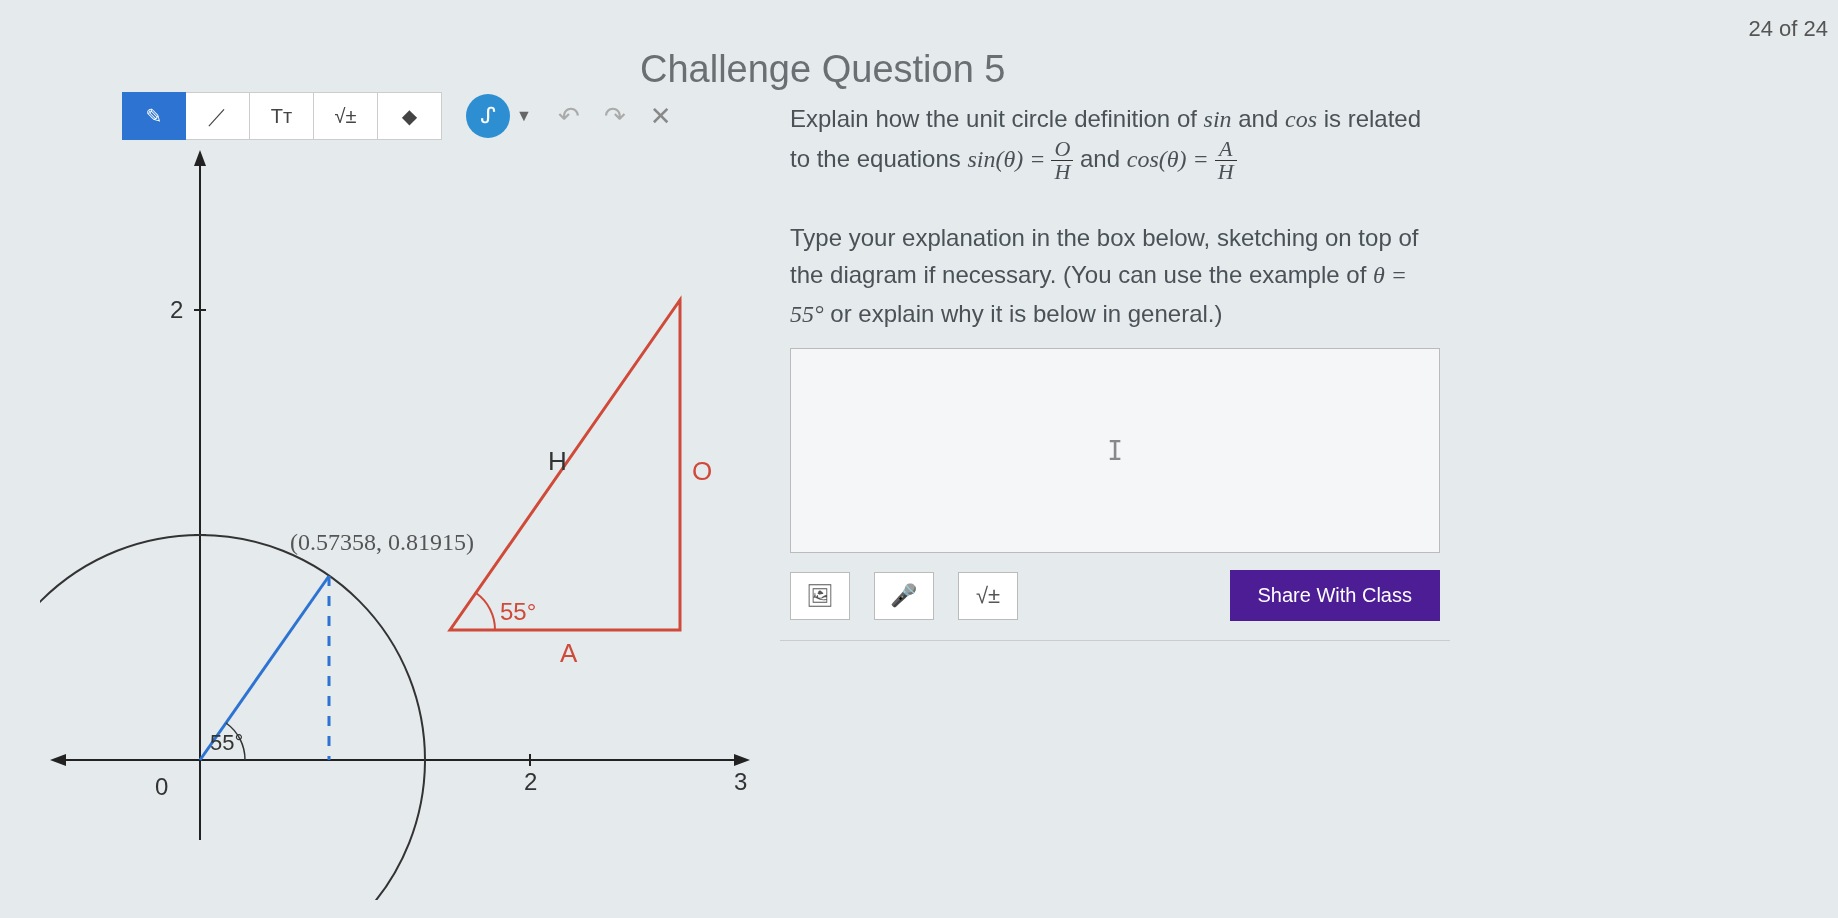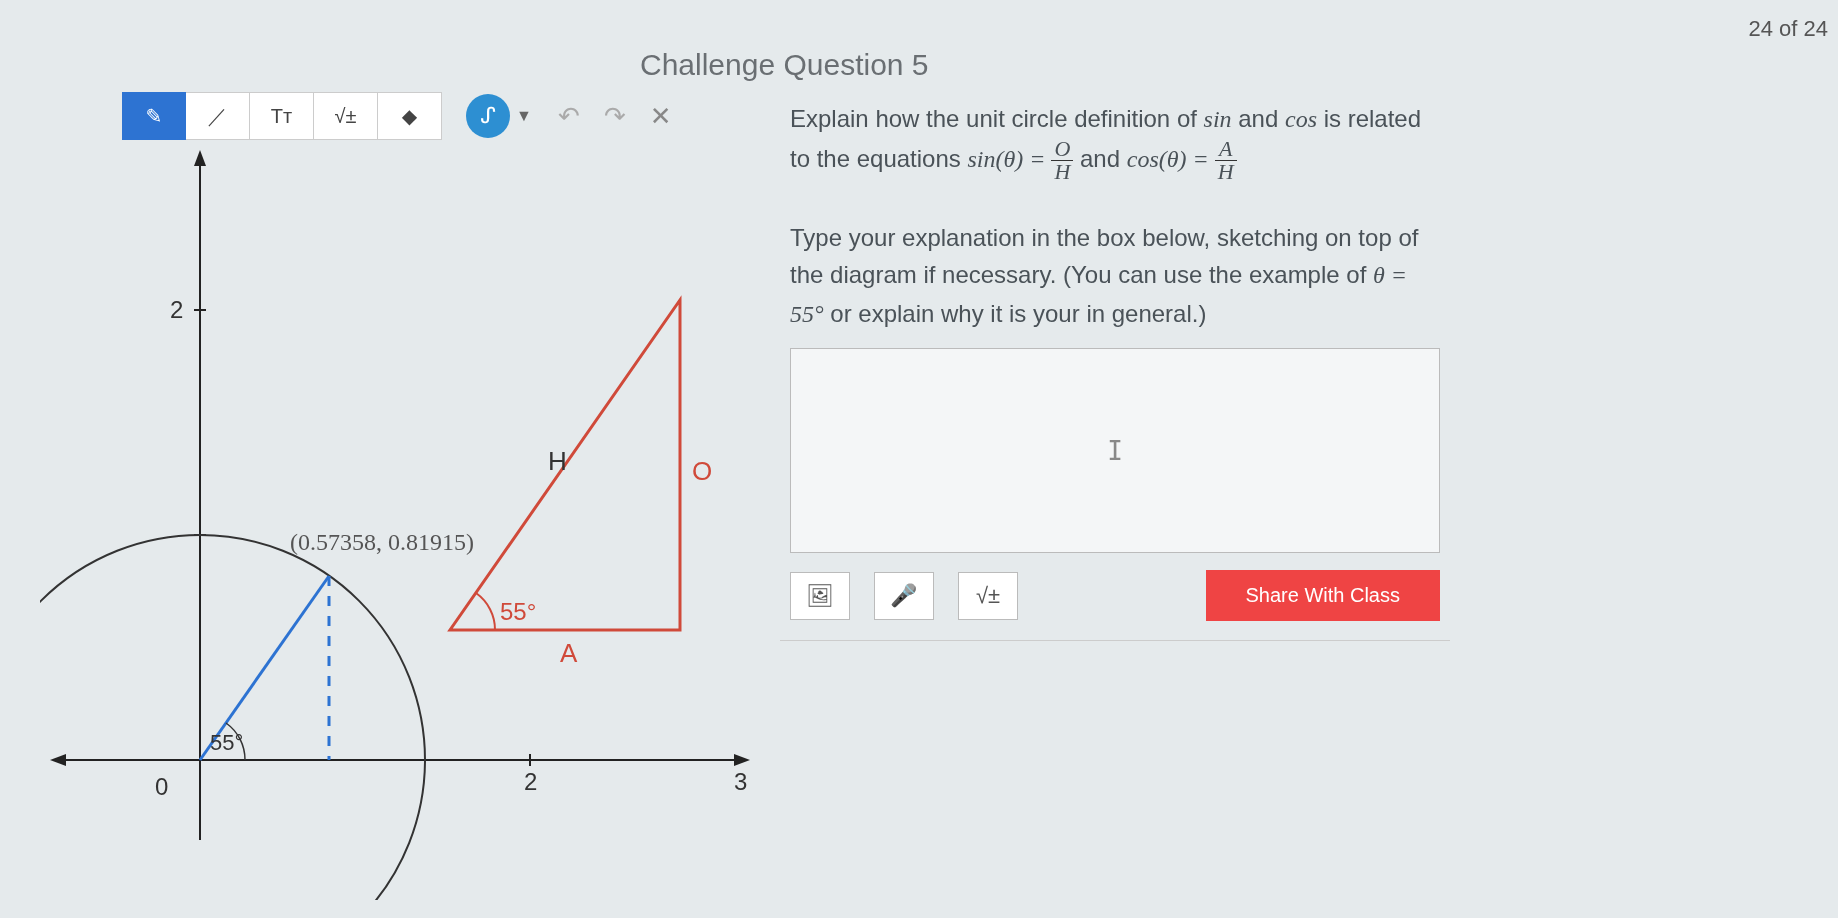--- a/index.html
+++ b/index.html
@@ -1,39 +1,39 @@
 <!DOCTYPE html>
 <html><head>
 <meta charset="utf-8">
 <style>
 * { box-sizing: border-box; margin: 0; padding: 0; }
 body { font-family: Arial, Helvetica, sans-serif; background: #e5eaec; width: 1838px; height: 918px; overflow: hidden; position: relative; }
 .page-counter { position: absolute; top: 16px; right: 10px; font-size: 22px; color: #555; }
-.title { position: absolute; top: 48px; left: 640px; font-size: 30px; color: #6a6f73; font-weight: 400; }
+.title { position: absolute; top: 48px; left: 640px; font-size: 38px; color: #6a6f73; font-weight: 400; }
 .toolbar { position: absolute; top: 92px; left: 122px; display: flex; align-items: center; height: 48px; }
 .tool-btn { width: 64px; height: 48px; border: 1px solid #ccc; background: #fff; display: flex; align-items: center; justify-content: center; font-size: 20px; color: #444; cursor: pointer; }
 .tool-btn.active { background: #2d73d2; color: #fff; border-color: #2d73d2; }
 .tool-btn + .tool-btn { border-left: none; }
 .circle-btn { width: 44px; height: 44px; border-radius: 50%; background: #2d8fd2; color: #fff; display: flex; align-items: center; justify-content: center; margin-left: 24px; cursor: pointer; font-size: 22px; }
 .dd-caret { margin-left: 6px; color: #666; cursor: pointer; }
 .undo-redo { margin-left: 20px; display: flex; gap: 12px; }
 .ur-btn { width: 34px; height: 34px; color: #aaa; font-size: 26px; cursor: pointer; display:flex; align-items:center; justify-content:center; }
 .close-x { margin-left: 18px; color: #888; font-size: 26px; cursor: pointer; }
 .canvas { position: absolute; top: 140px; left: 40px; width: 720px; height: 760px; }
 .question-panel { position: absolute; top: 100px; left: 790px; width: 650px; }
 .q-text { font-size: 24px; color: #4a5258; line-height: 1.55; }
 .math { font-family: 'Times New Roman', serif; font-style: italic; }
 .frac { display: inline-block; text-align: center; vertical-align: middle; font-family: 'Times New Roman', serif; font-style: italic; font-size: 22px; line-height: 1; }
 .frac .num { display:block; border-bottom: 1px solid #333; padding: 0 3px; }
 .frac .den { display:block; padding: 0 3px; }
 .answer-box { position: absolute; top: 348px; left: 790px; width: 650px; height: 205px; border: 1px solid #bbb; background: #f4f6f7; display:flex; align-items:center; justify-content:center; }
 .cursor-i { color:#888; font-family:monospace; font-size:26px; }
 .answer-tools { position: absolute; top: 570px; left: 790px; width: 650px; display:flex; align-items:center; }
 .atool { width:60px; height:48px; border:1px solid #bbb; background:#fff; display:flex; align-items:center; justify-content:center; margin-right:24px; font-size:22px; color:#555; cursor:pointer; }
-.share-btn { margin-left:auto; background:#ef4444; color:#fff; padding:14px 40px; font-size:20px; border:none; cursor:pointer; }
+.share-btn { margin-left:auto; background:#4c1d95; color:#fff; padding:14px 28px; font-size:20px; border:none; cursor:pointer; }
 .bottom-border { position:absolute; top:640px; left:780px; width:670px; border-top:1px solid #ccc; }
 </style>
 </head>
 <body>
 
 <div class="page-counter">24 of 24</div>
 <div class="title">Challenge Question 5</div>
 
 <div class="toolbar">
   <div class="tool-btn active">✎</div>
@@ -84,21 +84,21 @@
   <text x="508" y="330" font-size="26" fill="#333">H</text>
   <text x="652" y="340" font-size="26" fill="#d04a3a">O</text>
   <text x="520" y="522" font-size="26" fill="#d04a3a">A</text>
 </svg>
 
 <div class="question-panel">
   <p class="q-text">
     <span>Explain how the unit circle definition of </span><span class="math">sin</span><span> and </span><span class="math">cos</span><span> is related to the equations </span><span class="math">sin(θ) = </span><span class="frac"><span class="num">O</span><span class="den">H</span></span><span> and </span><span class="math">cos(θ) = </span><span class="frac"><span class="num">A</span><span class="den">H</span></span>
   </p>
   <p class="q-text" style="margin-top:36px;">
-    <span>Type your explanation in the box below, sketching on top of the diagram if necessary. (You can use the example of </span><span class="math">θ = 55°</span><span> or explain why it is your in general.)</span>
+    <span>Type your explanation in the box below, sketching on top of the diagram if necessary. (You can use the example of </span><span class="math">θ = 55°</span><span> or explain why it is below in general.)</span>
   </p>
 </div>
 
 <div class="answer-box">
   <span class="cursor-i">I</span>
 </div>
 
 <div class="answer-tools">
   <div class="atool">🖼</div>
   <div class="atool">🎤</div>

